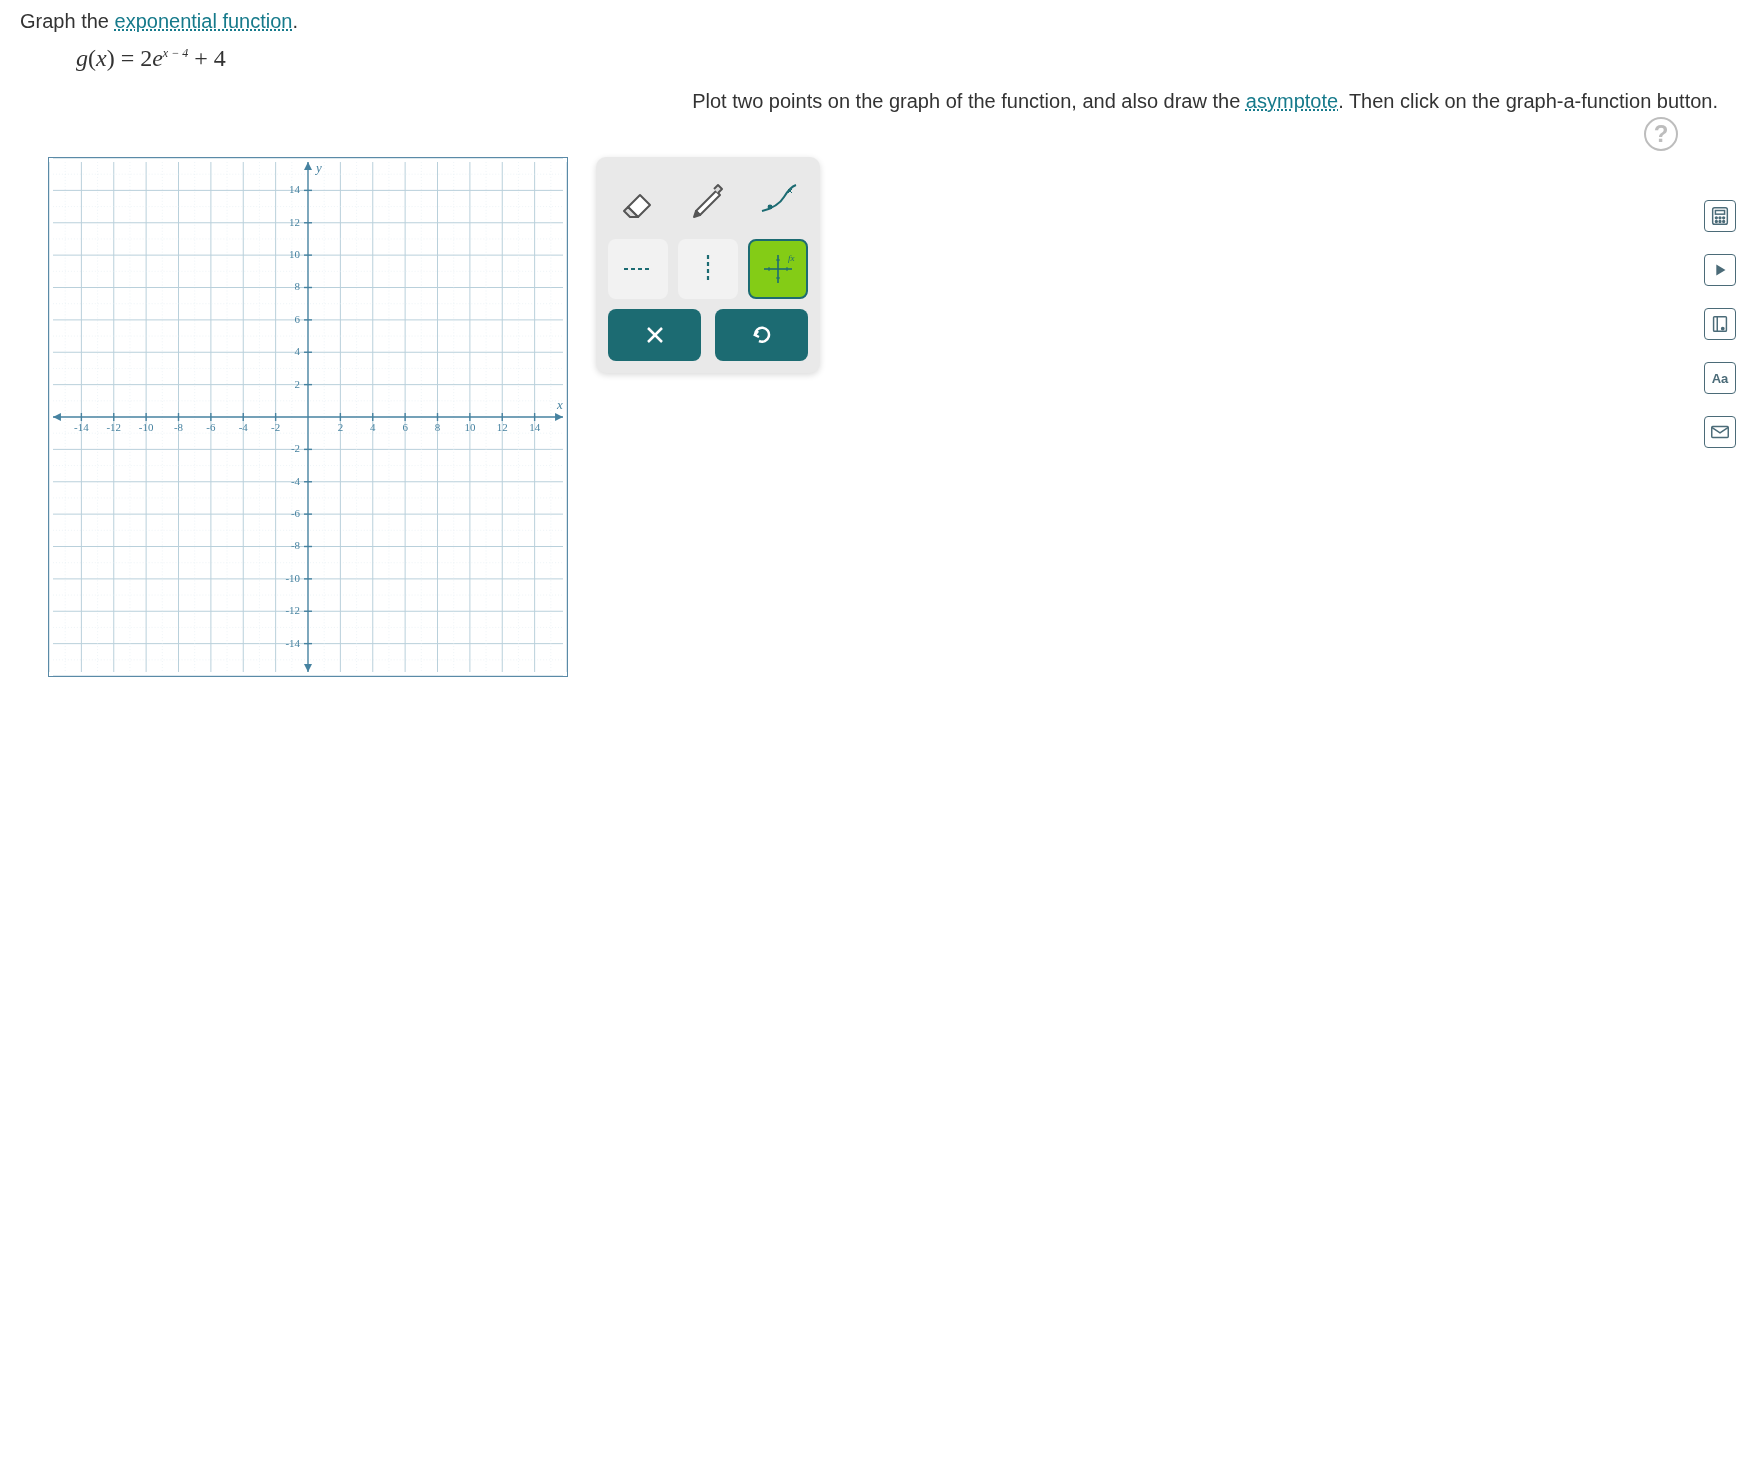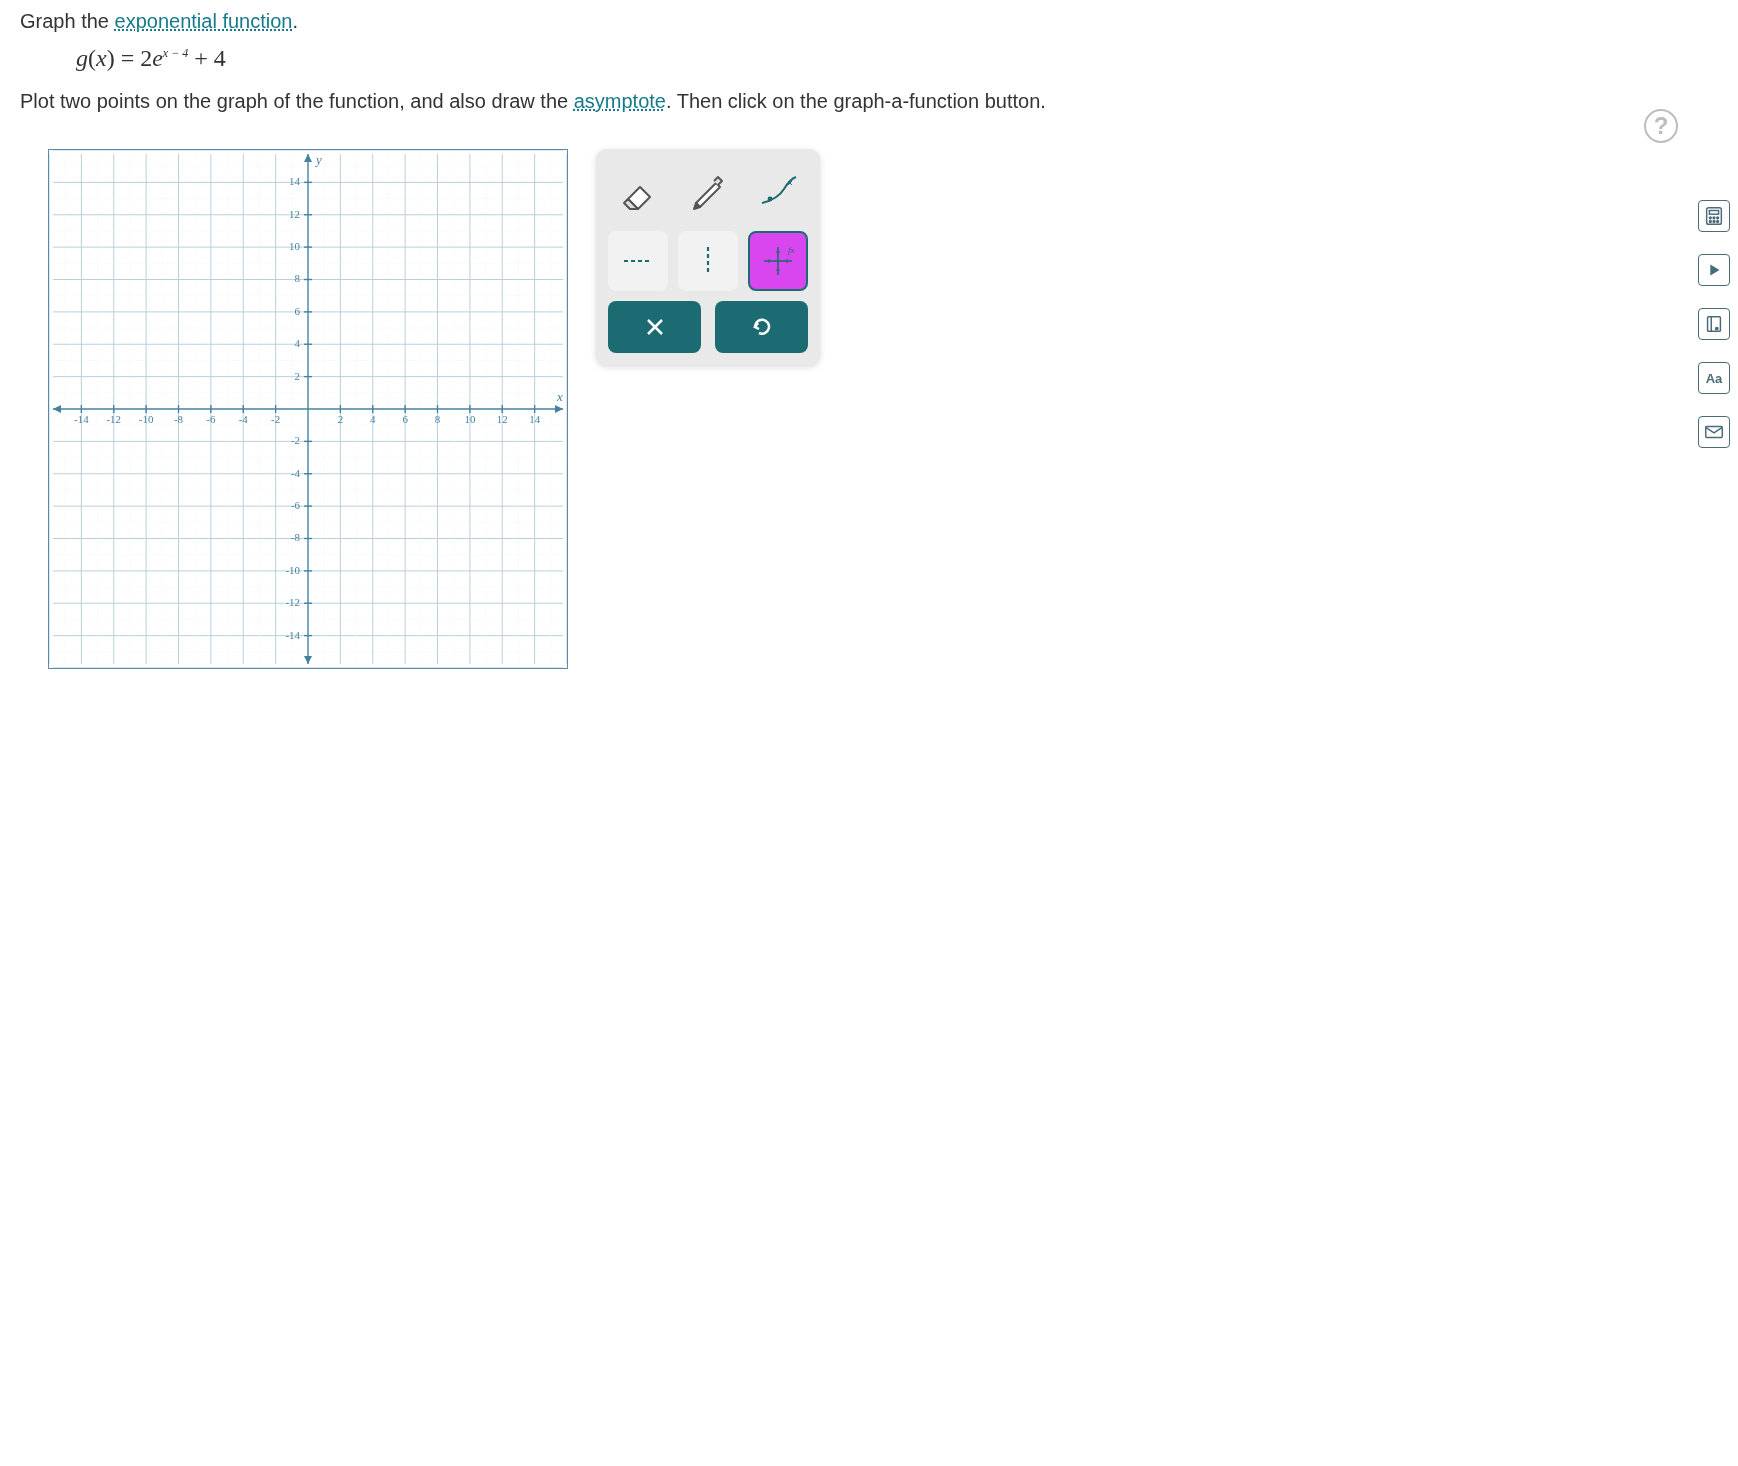--- a/index.html
+++ b/index.html
@@ -8,21 +8,21 @@
       background: #fff;
       color: #333;
       padding: 10px 20px;
       font-size: 20px;
     }
     .question-text { margin-bottom: 12px; }
     .link-term { color: #167a8b; text-decoration: underline dotted; cursor: pointer; }
     .equation-block { margin: 10px 0 18px 56px; font-family: 'Times New Roman', serif; font-size: 24px; font-style: italic; }
     .equation-block .plain { font-style: normal; }
     .equation-block sup { font-size: 12px; font-style: italic; }
-    .instruction { margin-bottom: 0; }
+    .instruction { margin-bottom: 8px; text-align: right; }
     .help-icon-row { text-align: right; padding-right: 40px; margin-top: -4px; margin-bottom: 6px; }
     .help-circle {
       width: 34px; height: 34px; border: 2px solid #bdbdbd; border-radius: 50%;
       display: inline-flex; align-items: center; justify-content: center;
       color: #bdbdbd; font-size: 24px; font-weight: bold; cursor: pointer;
     }
     .workspace { display: flex; align-items: flex-start; gap: 28px; margin-left: 28px; }
     .graph-wrap { border: 1px solid #5a8aa7; width: 520px; height: 520px; position: relative; background:#fff; }
     .graph-wrap svg { width: 100%; height: 100%; display:block; }
     .tick-label { font-family: 'Times New Roman', serif; font-size: 11px; fill: #4682a0; }
@@ -36,33 +36,33 @@
       background: #e9e9e9; border-radius: 10px; padding: 12px;
       display: grid; grid-template-columns: repeat(3, 60px); gap: 10px;
       box-shadow: 0 2px 6px rgba(0,0,0,0.15);
     }
     .tool-btn {
       width: 60px; height: 60px; border-radius: 8px;
       display: flex; align-items: center; justify-content: center;
       cursor: pointer; background: #f2f2f2;
     }
     .tool-btn.toprow { background: transparent; }
-    .tool-btn.selected { background: #d946ef; border: 2px solid #1c6b72; }
+    .tool-btn.selected { background: #84cc16; border: 2px solid #1c6b72; }
     .tool-btn svg { width: 40px; height: 40px; }
     .action-btn {
       background: #1c6b72; color:#fff; border-radius: 8px;
       height: 52px; display:flex; align-items:center; justify-content:center;
       cursor:pointer; grid-column: span 1;
     }
     .action-btn svg { stroke: #fff; fill: none; stroke-width: 2.5; width: 24px; height: 24px;}
     .action-row { grid-column: 1 / -1; display:flex; gap: 14px; }
     .action-row .action-btn { flex:1; }
     
     .side-tools {
-      position: fixed; right: 8px; top: 200px;
+      position: fixed; right: 2px; top: 200px;
       display:flex; flex-direction:column; gap: 22px;
     }
     .side-tool {
       width: 32px; height: 32px; border: 1.5px solid #4b6b78; border-radius: 4px;
       display:flex; align-items:center; justify-content:center;
       cursor:pointer; background:#fff;
     }
     .side-tool svg { width: 22px; height: 22px; stroke:#4b6b78; fill:none; stroke-width:1.6;}
     .side-tool.aa { font-size: 13px; font-family: Arial; color:#4b6b78; font-weight:bold;}
   </style>

